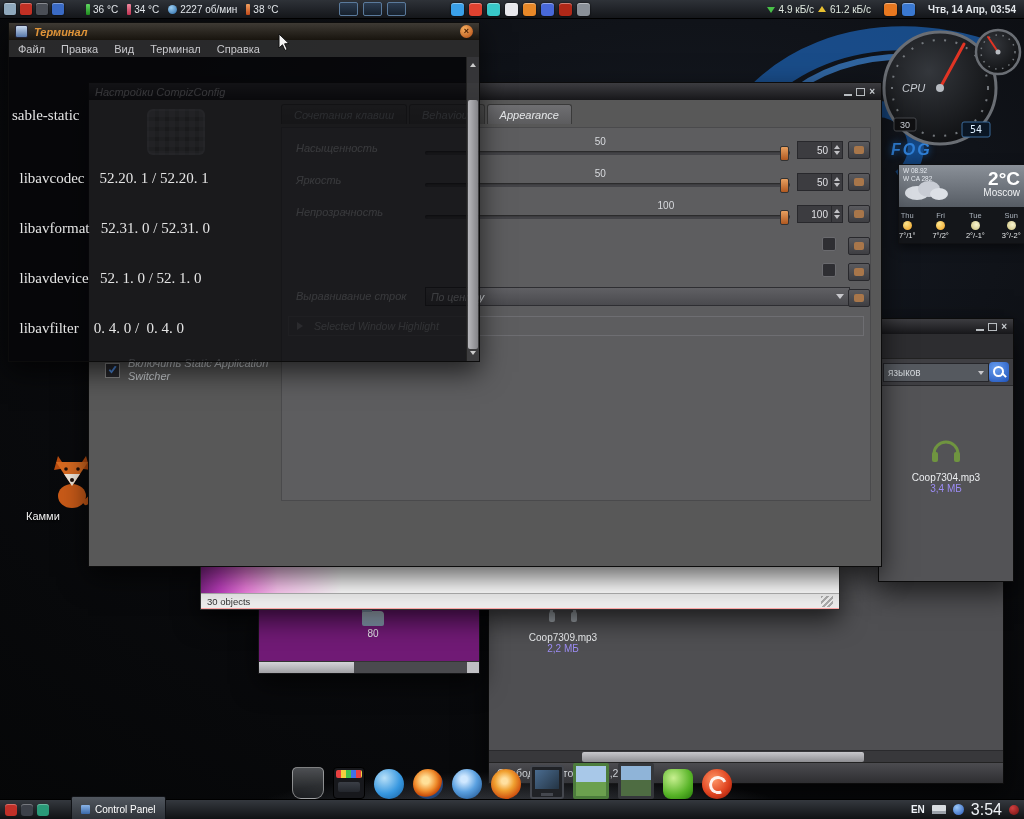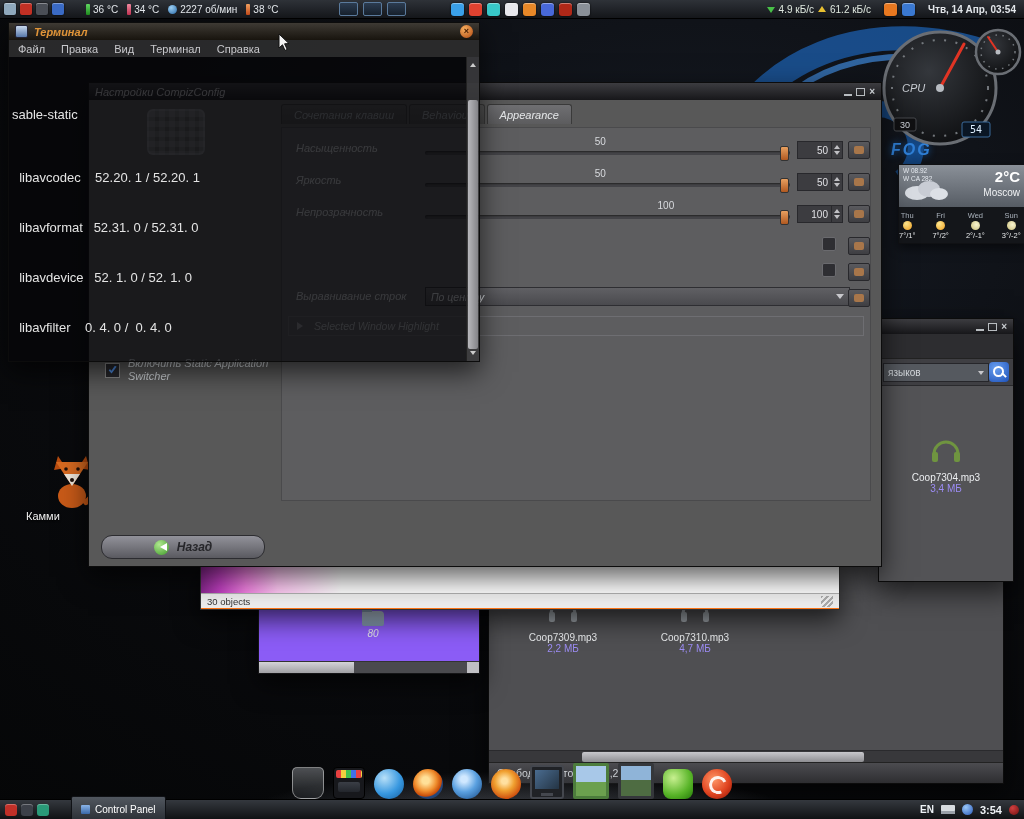--- a/index.html
+++ b/index.html
@@ -43,21 +43,21 @@
     display:flex;align-items:center;gap:6px;padding:0 5px;font-size:10px;color:#eef2f6;}
   .bp-icon{width:12px;height:12px;border-radius:3px;background:var(--c,#888);box-shadow:inset 0 1px rgba(255,255,255,.3);}
   .task-btn{display:flex;align-items:center;gap:5px;height:15px;padding:5px 9px;margin-left:16px;
     background:linear-gradient(#51575f,#292d33);border:1px solid #101216;border-radius:2px;color:#fff;justify-content:flex-end;}
   .task-icon{width:9px;height:9px;border-radius:1px;background:linear-gradient(#8ab4e8,#3a68a8);}
   .bp-right{margin-left:auto;display:flex;align-items:center;gap:7px;}
   .lang{font-weight:bold;}
   .kb-icon{width:14px;height:9px;border-radius:1px;background:#d8dce0;box-shadow:inset 0 -3px #9aa0a8;}
   .notif-icon{width:11px;height:11px;border-radius:50%;background:radial-gradient(circle at 35% 30%,#9ac8f8,#2858b8);}
   .power-icon{width:10px;height:10px;border-radius:50%;background:radial-gradient(circle at 35% 30%,#d04040,#701010);}
-  .bp-clock{font-weight:bold;font-size:11px;}
+  .bp-clock{font-weight:normal;font-size:16px;}
   
   .dock-platform{position:absolute;left:235px;bottom:2px;width:570px;height:46px;z-index:65;border-radius:50%;
     background:radial-gradient(ellipse at 50% 100%, rgba(80,84,92,.85), rgba(20,20,22,0) 70%);}
   .dock{position:absolute;left:50%;transform:translateX(-50%);bottom:20px;z-index:70;display:flex;align-items:flex-end;gap:9px;}
   .dock-item{width:30px;height:30px;position:relative;}
   .glass-icon{background:linear-gradient(rgba(240,246,252,.30),rgba(200,210,220,.08));border:1px solid rgba(255,255,255,.45);border-radius:5px 5px 9px 9px;}
   .clapper-icon{background:#17181c;border:1px solid #000;border-radius:4px;}
   .clapper-icon::before{content:"";position:absolute;left:2px;right:2px;top:2px;height:8px;border-radius:2px;
     background:repeating-linear-gradient(90deg,#e84040 0 5px,#f0d040 5px 10px,#40c050 10px 15px,#4070e8 15px 20px);}
   .clapper-icon::after{content:"";position:absolute;left:4px;top:14px;right:4px;height:10px;border-radius:2px;background:linear-gradient(#3a3e46,#23262c);}
@@ -87,21 +87,21 @@
   
   .terminal{left:8px;top:22px;width:470px;height:338px;z-index:60;background:transparent;}
   .terminal .titlebar{background:linear-gradient(#3e3a34,#18140e);}
   .term-icon{width:11px;height:11px;border:1px solid #223;border-radius:2px;background:linear-gradient(#c8d8ec,#5878a8);}
   .term-title{color:#e09438;font-weight:bold;font-style:italic;}
   .term-close{margin-left:auto;width:13px;height:13px;border-radius:50%;text-align:center;line-height:13px;font-size:9px;font-weight:bold;
     color:#401800;background:radial-gradient(circle at 35% 30%,#f8b060,#b04810);}
   .term-menu{height:17px;background:rgba(44,44,46,.92);display:flex;gap:16px;align-items:center;padding:0 9px;font-size:11px;color:#c8c8cc;}
   .term-body{position:absolute;top:34px;bottom:0;left:0;right:12px;overflow:hidden;
     background:rgba(6,6,8,.75);color:#e4e4e4;padding:2px 3px;white-space:pre;
-    font-family:Liberation Sans, sans-serif;font-size:13px;line-height:12.5px;}
+    font-family:Liberation Serif, serif;font-size:15px;line-height:12.5px;}
   .term-scroll{position:absolute;top:34px;bottom:0;right:0;width:12px;background:rgba(58,58,60,.9);border-left:1px solid #222;}
   .term-scroll::before{content:"";position:absolute;top:3px;left:3px;width:0;height:0;border:3px solid transparent;border-bottom:4px solid #ccc;}
   .term-scroll::after{content:"";position:absolute;bottom:3px;left:3px;width:0;height:0;border:3px solid transparent;border-top:4px solid #ccc;}
   .term-thumb{position:absolute;left:1px;right:1px;top:14%;height:82%;border-radius:2px;background:linear-gradient(90deg,#b8b8bc,#848488);}
   
   .ccsm{left:88px;top:82px;width:792px;height:483px;background:#585858;z-index:50;}
   .ccsm-icon{position:absolute;left:58px;top:26px;width:54px;height:42px;border:2px solid rgba(195,200,210,.4);border-radius:6px;opacity:.55;
     background:repeating-linear-gradient(90deg, rgba(200,205,215,.3) 0 6px, transparent 6px 10px),
                repeating-linear-gradient(rgba(200,205,215,.3) 0 6px, transparent 6px 10px);}
   .ccsm-tabs{position:absolute;left:192px;top:21px;display:flex;gap:2px;z-index:2;}
@@ -166,41 +166,41 @@
   .fsize{font-size:10px;color:#9c8cf4;}
   
   .fm-big{left:488px;top:338px;width:514px;height:444px;background:#4f4f52;z-index:30;}
   .fmb-files{position:absolute;left:20px;top:254px;display:flex;gap:24px;}
   .fmb-files .hp-icon{color:#9aa0a6;}
   .fmb-scroll{position:absolute;left:0;right:0;bottom:20px;height:12px;background:#38383b;border-top:1px solid #2a2a2d;}
   .fmb-scroll .sthumb{position:absolute;top:1px;bottom:1px;left:18%;width:55%;border-radius:2px;background:linear-gradient(#c8c8cc,#8e8e92);}
   .fmb-status{position:absolute;left:0;right:0;bottom:0;height:20px;border-top:1px solid #222;
     background:linear-gradient(#4c4c50,#2e2e31);display:flex;align-items:center;padding:0 8px;font-size:10.5px;color:#cdd1d5;}
   
-  .strip-win{left:200px;top:565px;width:638px;height:43px;z-index:38;background:#f97316;border:1px solid #333;}
+  .strip-win{left:200px;top:565px;width:638px;height:43px;z-index:38;background:#fca5a5;border:1px solid #333;}
   .strip-grad{height:27px;background:linear-gradient(90deg,#8a2890 0,#c040c0 3%,#f080e0 7%,#ffc8f4 12%,#ffffff 22%,#ffffff 100%);}
   .strip-status{height:14px;background:#ececec;border-top:1px solid #b0b0b0;display:flex;align-items:center;padding:0 6px;
     font-size:9.5px;color:#333;}
   .grip{margin-left:auto;width:12px;height:11px;background:repeating-linear-gradient(135deg,#aaa 0 2px,transparent 2px 4px);}
   
-  .folder-win{left:258px;top:604px;width:220px;height:68px;background:#8b5cf6;z-index:36;border:1px solid #151517;font-style:italic;}
+  .folder-win{left:258px;top:604px;width:220px;height:68px;background:#701a75;z-index:36;border:1px solid #151517;}
   .folder-item{position:absolute;left:92px;top:6px;width:44px;display:flex;flex-direction:column;align-items:center;gap:2px;}
   .folder-ico{width:22px;height:15px;border-radius:2px 4px 2px 2px;background:linear-gradient(#b8c6d4,#7e94aa);position:relative;}
   .folder-ico::before{content:"";position:absolute;left:0;top:-3px;width:10px;height:4px;border-radius:2px 2px 0 0;background:#8aa0b6;}
   .folder-label{font-size:10px;color:#e4e6e8;}
   .folder-scroll{position:absolute;left:0;right:0;bottom:0;height:11px;background:#4a4a4e;border-top:1px solid #333;}
   .folder-scroll .sthumb{position:absolute;left:0;top:0;bottom:0;width:43%;background:linear-gradient(#d4d4d8,#a0a0a4);}
   .folder-scroll .endbtn{position:absolute;right:0;top:0;bottom:0;width:12px;background:#c0c0c4;}
   
   .gauge-widget{position:absolute;left:876px;top:26px;width:148px;height:122px;z-index:10;}
   .weather{position:absolute;left:898px;top:164px;width:126px;height:78px;z-index:10;border:1px solid #101114;
     box-shadow:0 4px 10px rgba(0,0,0,.5);}
   .w-top{position:relative;height:42px;background:linear-gradient(#8a9098,#565c64);}
   .w-cloud{position:absolute;left:4px;top:14px;}
-  .w-temp{position:absolute;right:5px;top:3px;font-size:15px;font-weight:bold;color:#fff;}
+  .w-temp{position:absolute;right:5px;top:3px;font-size:19px;font-weight:bold;color:#fff;}
   .w-city{position:absolute;right:5px;top:22px;font-size:10px;color:#f0f2f4;}
   .w-station{position:absolute;left:4px;top:2px;font-size:6.5px;line-height:8px;color:#e6eaf0;}
   .w-days{display:flex;height:36px;background:#14161a;gap:17px;}
   .w-day{flex:1;display:flex;flex-direction:column;align-items:center;justify-content:center;gap:1px;}
   .w-dname{font-size:7.5px;color:#aab2bc;}
   .wicon{width:9px;height:9px;border-radius:50%;}
   .wicon.sun{background:radial-gradient(circle at 35% 30%,#ffe890,#f0a020);}
   .wicon.moon{background:radial-gradient(circle at 60% 40%,#f8f4d0,#c8bc78);}
   .w-temps{font-size:7.5px;color:#e6e8ea;}
   .fox{position:absolute;left:46px;top:450px;z-index:5;}
@@ -274,21 +274,21 @@
         <span class="w-temps">7°/1°</span>
       </div>
 
       <div class="w-day">
         <span class="w-dname">Fri</span>
         <span class="wicon sun"></span>
         <span class="w-temps">7°/2°</span>
       </div>
 
       <div class="w-day">
-        <span class="w-dname">Wed</span>
+        <span class="w-dname">Tue</span>
         <span class="wicon moon"></span>
         <span class="w-temps">2°/-1°</span>
       </div>
 
       <div class="w-day">
         <span class="w-dname">Sun</span>
         <span class="wicon moon"></span>
         <span class="w-temps">3°/-2°</span>
       </div>
 
@@ -308,31 +308,20 @@
           <svg width="34" height="30" viewBox="0 0 34 30">
             <path d="M5 18 A12 12 0 0 1 29 18" fill="none" stroke="currentColor" stroke-width="3"></path>
             <rect x="3" y="16" width="6" height="10" rx="2" fill="currentColor"></rect>
             <rect x="25" y="16" width="6" height="10" rx="2" fill="currentColor"></rect>
           </svg>
         </span>
         <span class="fname">Coop7309.mp3</span>
         <span class="fsize">2,2 МБ</span>
       </div>
 
-      <div class="file-item">
-        <span class="hp-icon">
-          <svg width="34" height="30" viewBox="0 0 34 30">
-            <path d="M5 18 A12 12 0 0 1 29 18" fill="none" stroke="currentColor" stroke-width="3"></path>
-            <rect x="3" y="16" width="6" height="10" rx="2" fill="currentColor"></rect>
-            <rect x="25" y="16" width="6" height="10" rx="2" fill="currentColor"></rect>
-          </svg>
-        </span>
-        <span class="fname">Coop7310.mp3</span>
-        <span class="fsize">4,7 МБ</span>
-      </div>
     </div>
   <div class="fmb-scroll">
       <div class="sthumb"></div>
     </div>
   <div class="fmb-status">Свободно на томе: 149,2 МБ</div>
 </div>
 
 <div class="win strip-win">
   <div class="strip-grad"></div>
   <div class="strip-status">
@@ -481,24 +470,20 @@
     </div>
     <div class="csection">
       <span class="tri"></span>
       <span>Selected Window Highlight</span>
     </div>
   </div>
   <div class="ccsm-enable">
     <span class="en-check"></span>
     <span class="en-label">Включить Static Application Switcher</span>
   </div>
-  <div class="back-btn">
-    <span class="back-ico"></span>
-    <span>Назад</span>
-  </div>
 </div>
 
 <div class="win terminal">
   <div class="titlebar">
     <span class="term-icon"></span>
     <span class="tb-title term-title">Терминал</span>
     <span class="term-close">×</span>
   </div>
   <div class="term-menu">
 

